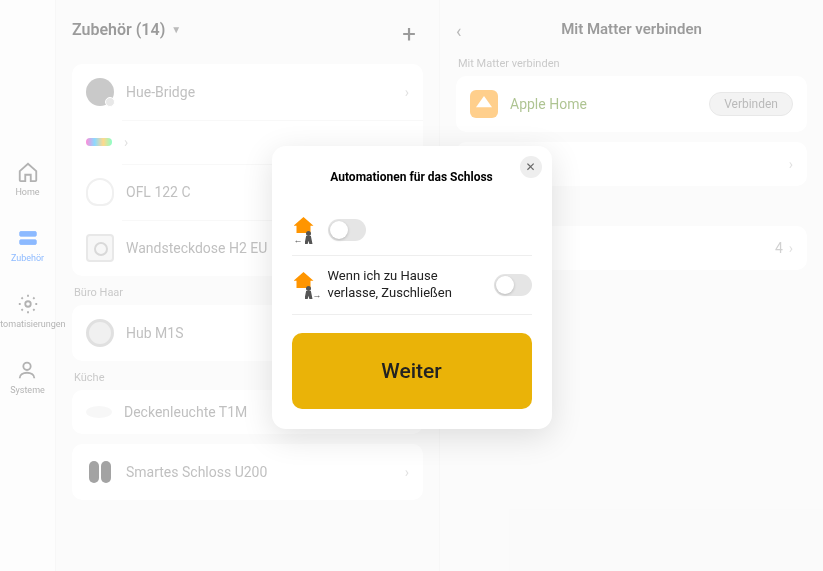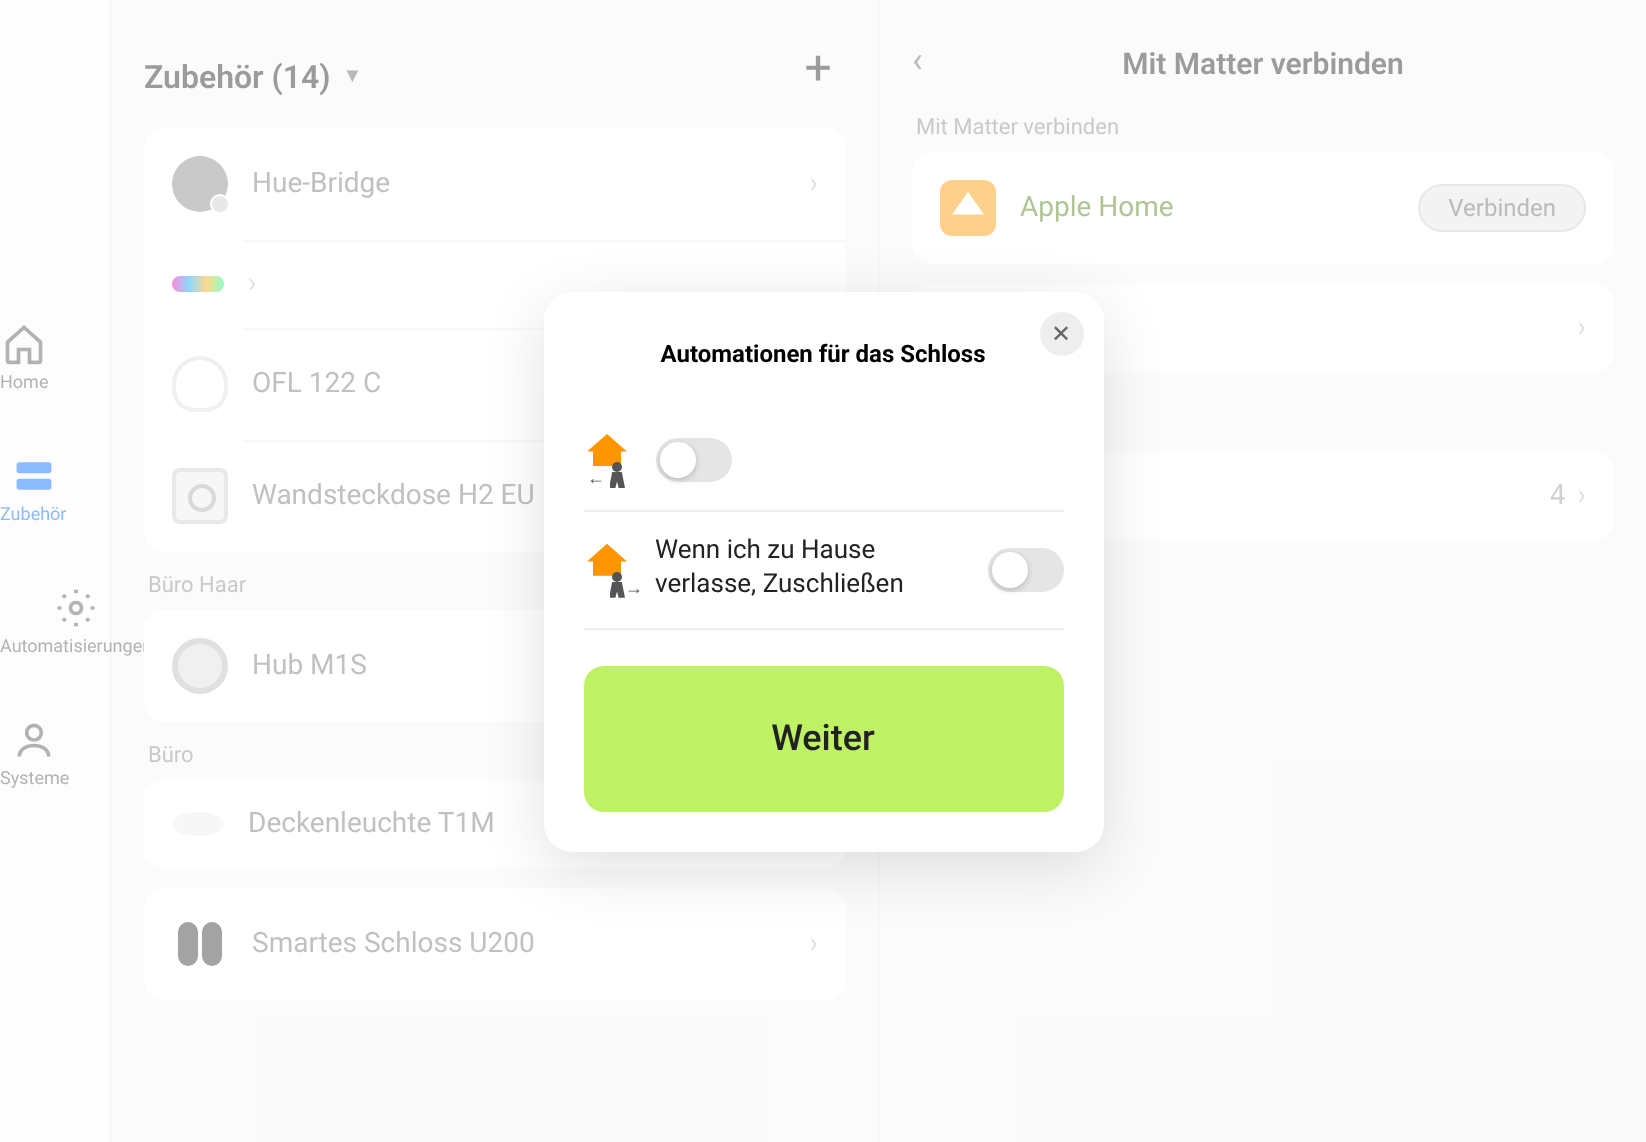--- a/index.html
+++ b/index.html
@@ -1,31 +1,31 @@
 <!DOCTYPE html>
 <html><head>
 <meta charset="utf-8">
 <style>
   * { box-sizing: border-box; margin: 0; padding: 0; font-family: -apple-system, BlinkMacSystemFont, "Segoe UI", Roboto, sans-serif; }
   body { width: 823px; height: 571px; background: #f5f5f5; position: relative; overflow: hidden; }
   
   
-  .nav { position: absolute; left: 0; top: 0; width: 56px; height: 100%; background: #fafafa; border-right: 1px solid #eee; display: flex; flex-direction: column; align-items: flex-start; padding-top: 160px; gap: 28px; }
+  .nav { position: absolute; left: 0; top: 0; width: 56px; height: 100%; background: #fafafa; border-right: 1px solid #eee; display: flex; flex-direction: column; align-items: center; padding-top: 160px; gap: 28px; }
   .nav-item { display: flex; flex-direction: column; align-items: center; gap: 4px; cursor: pointer; }
   .nav-item .icon { width: 24px; height: 24px; display: flex; align-items: center; justify-content: center; }
   .nav-item .label { font-size: 9px; color: #555; text-align: center; line-height: 1.1; }
   .nav-item.active .label { color: #0066ff; }
   .nav-item.active .icon svg { fill: #0066ff; stroke: #0066ff; }
   
   
   .main { position: absolute; left: 56px; top: 0; right: 0; bottom: 0; display: flex; }
   .col { flex: 1; padding: 20px 16px; overflow-y: auto; }
   .col-left { border-right: 1px solid #eee; }
   
-  .header-row { display: flex; align-items: flex-end; margin-bottom: 16px; }
+  .header-row { display: flex; align-items: flex-start; margin-bottom: 16px; }
   .header-title { font-size: 16px; font-weight: 600; color: #222; display: flex; align-items: center; gap: 6px; flex: 1; }
   .header-center { flex: 1; text-align: center; font-size: 15px; font-weight: 600; color: #222; }
   .chev-small { font-size: 10px; color: #666; }
   .plus-btn { font-size: 24px; color: #222; cursor: pointer; width: 28px; text-align: center; }
   .back-btn { width: 24px; font-size: 18px; color: #666; cursor: pointer; }
   
   .section-label { font-size: 11px; color: #888; margin: 8px 0 6px 2px; }
   
   .card { background: #fff; border-radius: 10px; margin-bottom: 10px; overflow: hidden; }
   .row { display: flex; align-items: center; padding: 14px 14px; cursor: pointer; position: relative; }
@@ -60,21 +60,21 @@
   .auto-icon .house { width: 20px; height: 16px; background: #ff9500; clip-path: polygon(50% 0,100% 55%,85% 55%,85% 100%,15% 100%,15% 55%,0 55%); position: absolute; top: 0; left: 2px; }
   .auto-icon .person { width: 10px; height: 14px; position: absolute; bottom: -2px; left: 12px; }
   .auto-icon .person::before { content:""; position:absolute; width:5px; height:5px; background:#555; border-radius:50%; top:0; left:2.5px; }
   .auto-icon .person::after { content:""; position:absolute; width:8px; height:8px; background:#555; top:5px; left:1px; clip-path: polygon(20% 0,80% 0,100% 100%,60% 100%,50% 60%,40% 100%,0 100%); }
   .auto-icon .arrow { position:absolute; font-size:9px; color:#555; bottom:-2px; }
   .auto-icon.arrive .arrow { left: 2px; }
   .auto-icon.leave .arrow { right: -4px; }
   .auto-text { flex: 1; font-size: 13px; line-height: 1.3; color: #222; }
   .toggle { width: 38px; height: 22px; background: #e5e5e5; border-radius: 11px; position: relative; cursor: pointer; flex-shrink: 0; }
   .toggle::after { content: ""; position: absolute; width: 18px; height: 18px; background: #fff; border-radius: 50%; top: 2px; left: 2px; box-shadow: 0 1px 3px rgba(0,0,0,0.2); }
-  .modal-btn { width: 100%; margin-top: 18px; background: #bef264; border: none; border-radius: 10px; padding: 26px; font-size: 18px; font-weight: 500; color: #222; cursor: pointer; }
+  .modal-btn { width: 100%; margin-top: 18px; background: #eab308; border: none; border-radius: 10px; padding: 26px; font-size: 21px; font-weight: 500; color: #222; cursor: pointer; }
   .spacer { width: 24px; }
 </style>
 </head>
 <body>
 
 <div class="nav">
   <div class="nav-item">
     <div class="icon">
       <svg width="22" height="22" viewBox="0 0 24 24" fill="none" stroke="#555" stroke-width="2">
           <path d="M3 11l9-8 9 8v10a1 1 0 0 1-1 1h-5v-7h-6v7H4a1 1 0 0 1-1-1z"></path>
@@ -143,21 +143,21 @@
     </div>
 
     <div class="section-label">Büro Haar</div>
     <div class="card">
       <div class="row">
         <div class="row-icon hub"></div>
         <div class="row-label">Hub M1S</div>
       </div>
     </div>
 
-    <div class="section-label">Büro</div>
+    <div class="section-label">Küche</div>
     <div class="card">
       <div class="row">
         <div class="row-icon ceiling"></div>
         <div class="row-label">Deckenleuchte T1M</div>
       </div>
     </div>
 
     <div class="card">
       <div class="row">
         <div class="row-icon lock">

